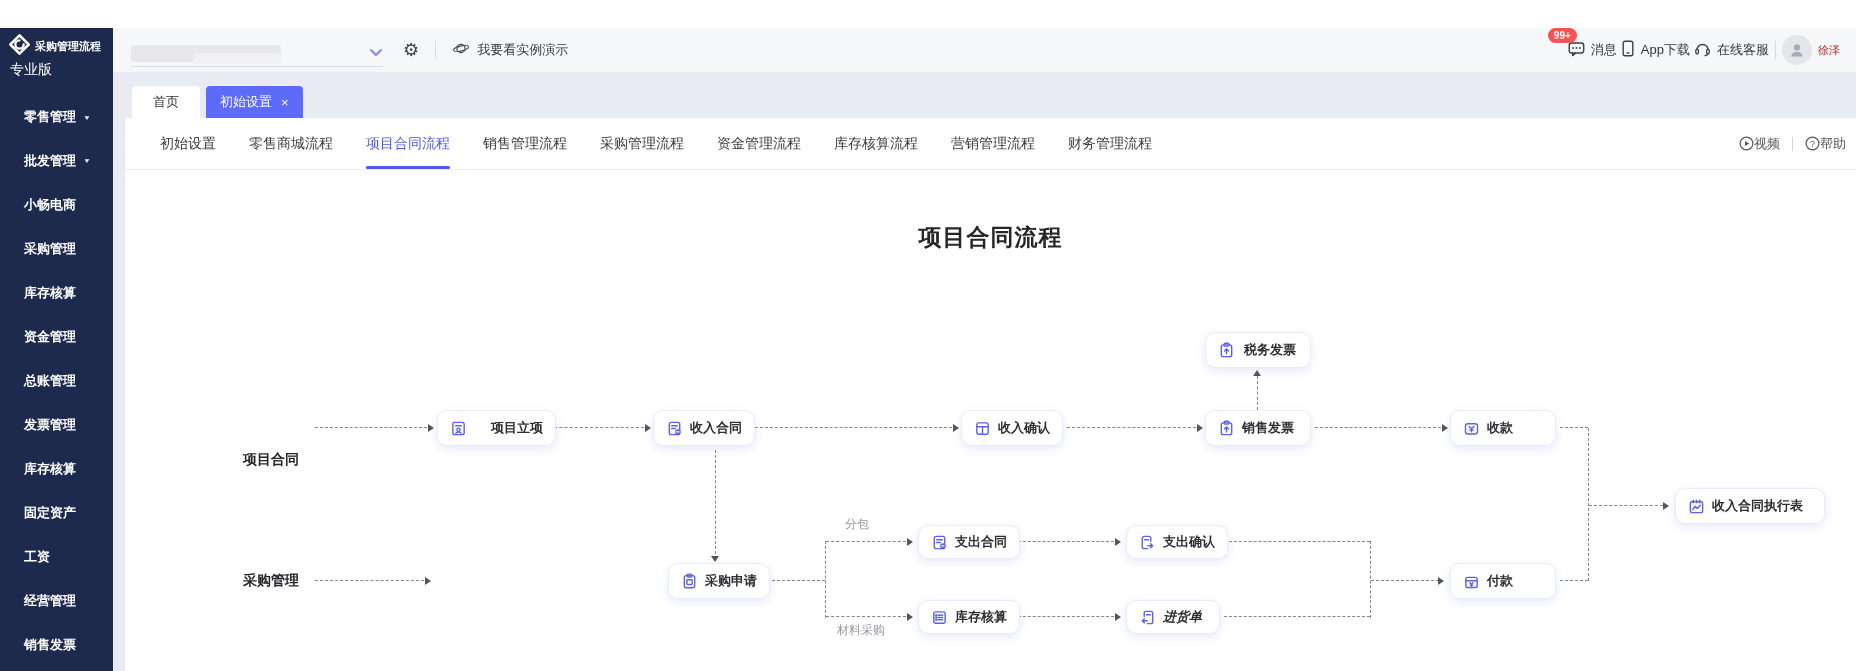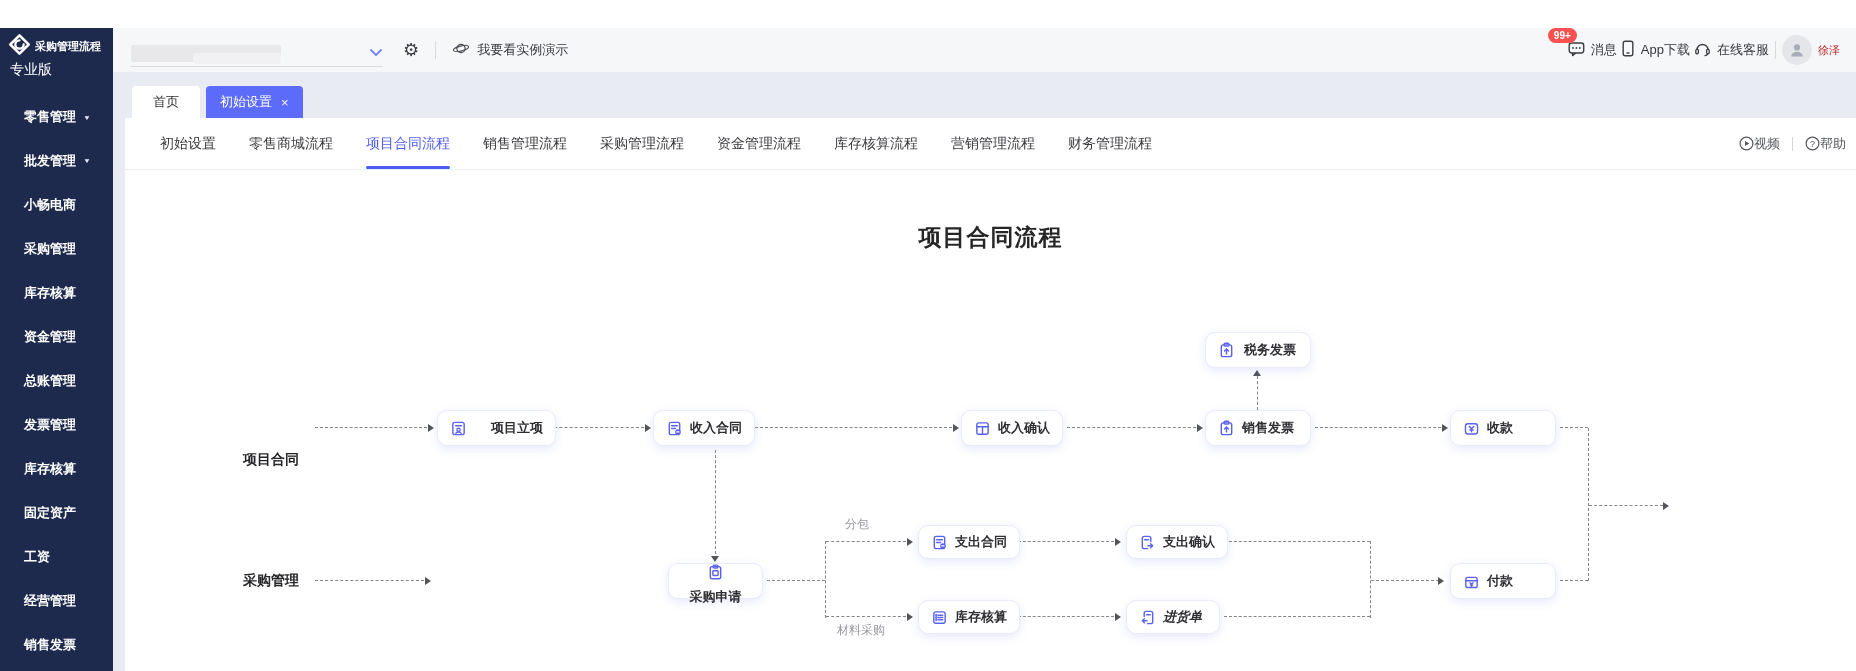--- a/index.html
+++ b/index.html
@@ -380,22 +380,34 @@
             </div>
             <div class="fnode" style="left:1325px;top:240px;min-width:106px;">
               <span class="nicon">
                   <svg width="17" height="17" viewBox="0 0 18 18">
                     <rect x="2.6" y="4" width="12.8" height="10.8" rx="2.6"></rect>
                     <path d="M6.6 6.8 L9 9.2 L11.4 6.8 M9 9.2 V12.4 M7.2 10.6 H10.8"></path>
                   </svg>
                 </span>
               <span>收款</span>
             </div>
-
-            <div class="fnode" style="left:543px;top:393px;min-width:95px;flex-direction:column;">
+            <div class="fnode" style="left:1550px;top:318px;min-width:150px;">
+              <span class="nicon">
+                  <svg width="17" height="17" viewBox="0 0 18 18">
+                    <rect x="2.5" y="4" width="13" height="11.5" rx="2"></rect>
+                    <line x1="5.5" y1="2.3" x2="5.5" y2="5"></line>
+                    <line x1="9" y1="2.3" x2="9" y2="5"></line>
+                    <line x1="12.5" y1="2.3" x2="12.5" y2="5"></line>
+                    <polyline points="5,12.4 7.4,8.8 9.9,11.2 13,7.6"></polyline>
+                  </svg>
+                </span>
+              <span>收入合同执行表</span>
+            </div>
+
+            <div class="fnode" style="left:543px;top:393px;min-width:95px;">
               <span class="nicon">
                   <svg width="17" height="17" viewBox="0 0 18 18">
                     <rect x="3.5" y="2.8" width="11" height="12.8" rx="2"></rect>
                     <rect x="6.5" y="1.2" width="5" height="3" rx="1"></rect>
                     <rect x="6.2" y="7.2" width="5.6" height="5" rx="0.8"></rect>
                   </svg>
                 </span>
               <span>采购申请</span>
             </div>
             <div class="fnode sm" style="left:793px;top:355px;min-width:96px;">

